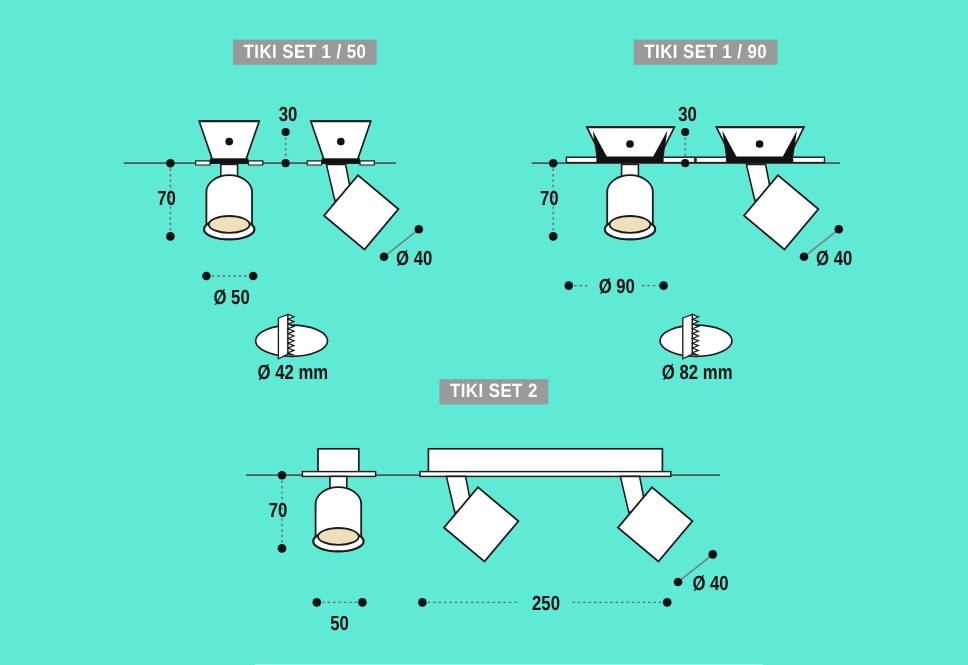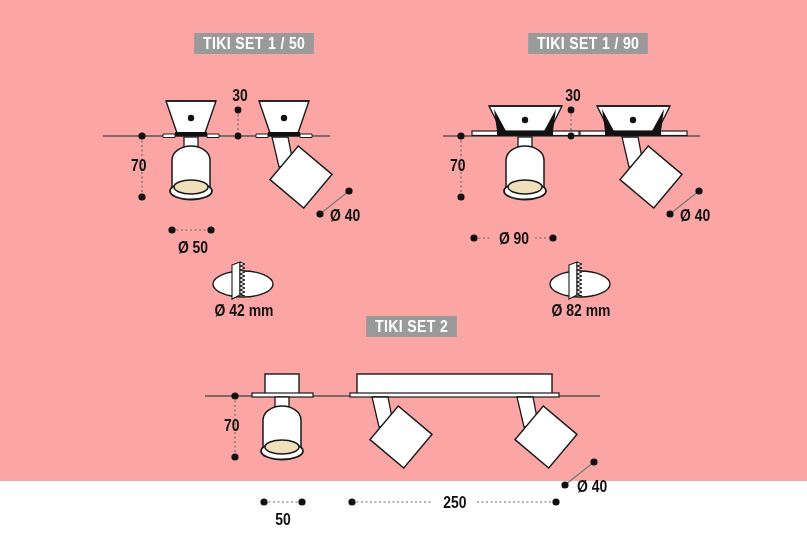--- a/index.html
+++ b/index.html
@@ -9,22 +9,22 @@
   }
   body {
     width: 807px;
     height: 554px;
     font-family: "Liberation Sans", sans-serif;
     overflow: hidden;
   }
   #sheet {
     position: relative;
     width: 807px;
-    height: 481px;
-    background: #fca5a5;
+    height: 554px;
+    background: #5eead4;
   }
   svg.drawing {
     position: absolute;
     left: 0;
     top: 0;
     width: 807px;
     height: 554px;
   }
   .badge {
     position: absolute;

